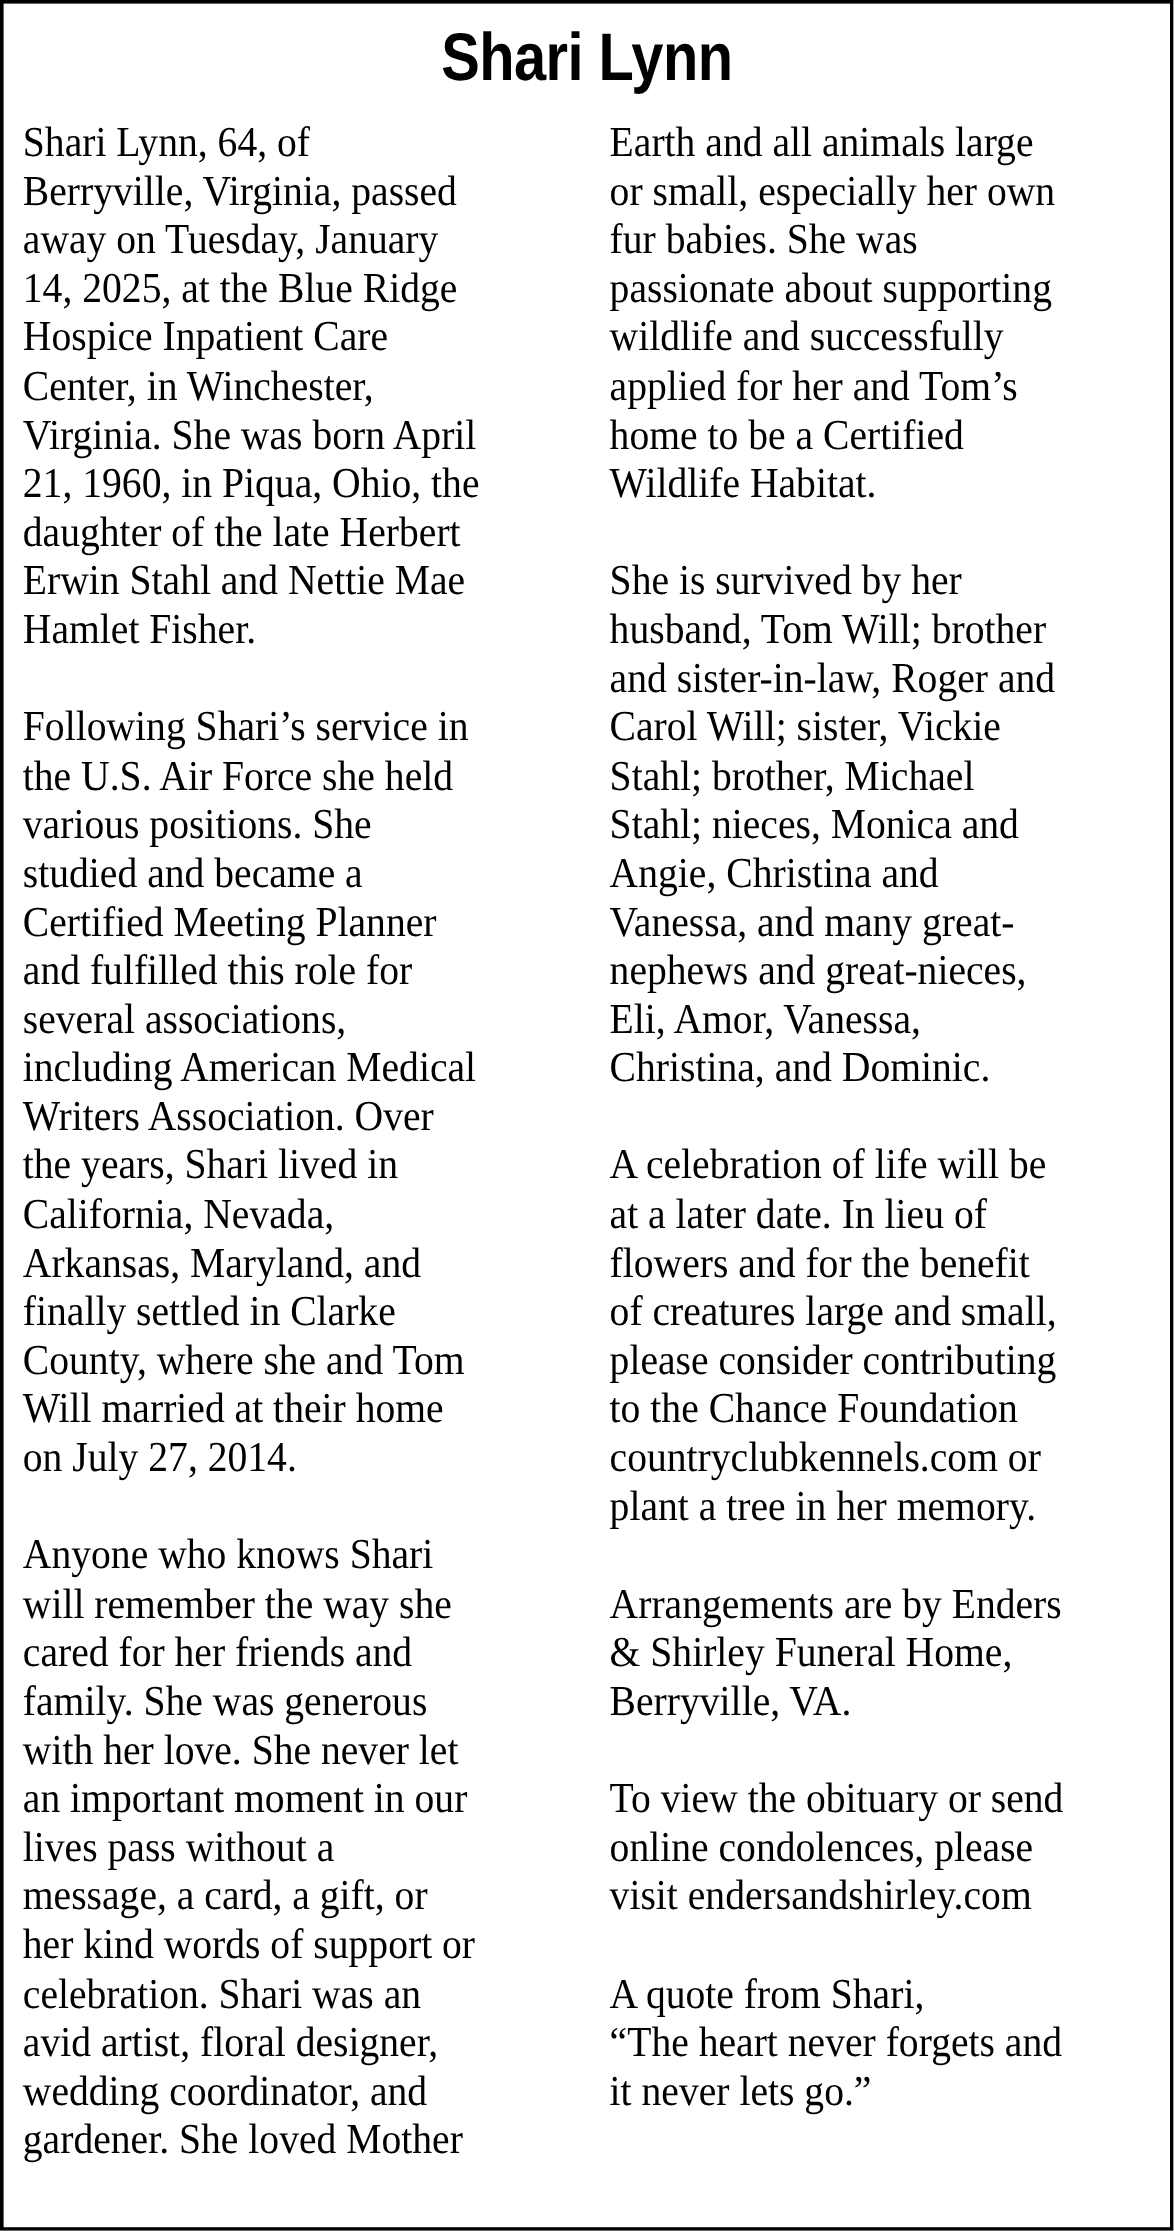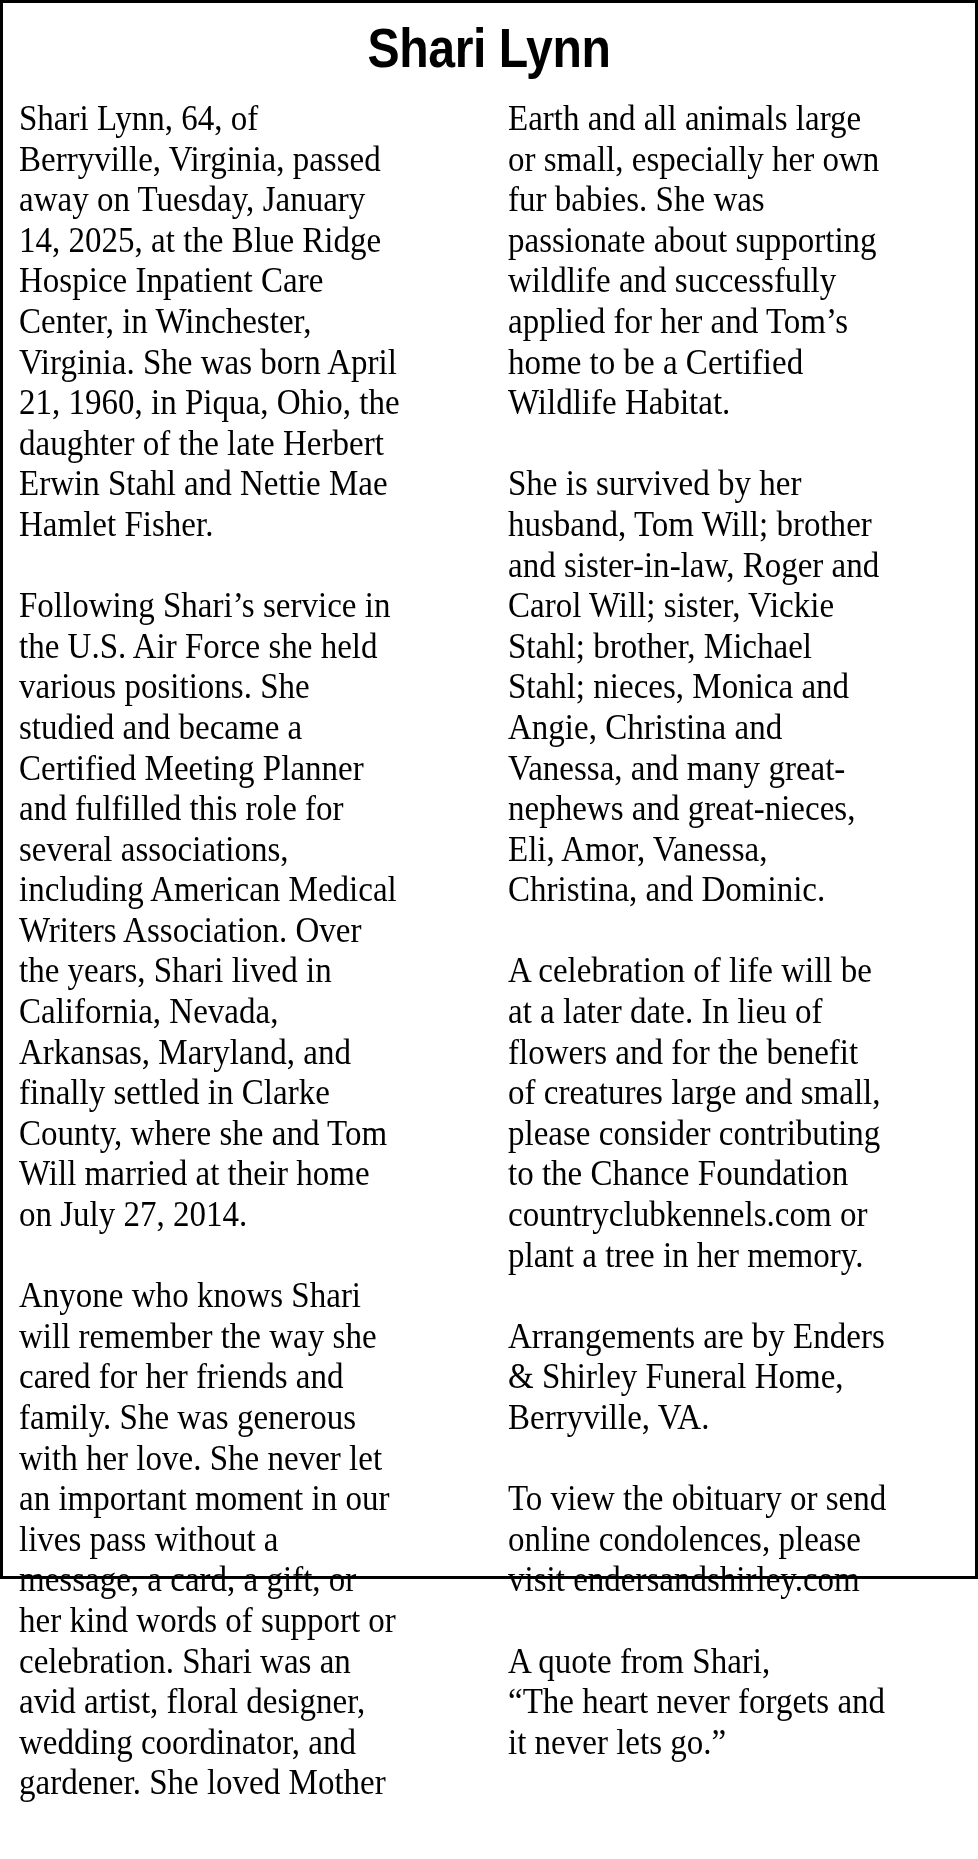--- a/index.html
+++ b/index.html
@@ -1,19 +1,19 @@
 <!DOCTYPE html>
 <html><head>
   <meta charset="utf-8">
   <style>
     html, body { margin: 0; padding: 0; background: #ffffff; }
     body { width: 978px; height: 1859px; position: relative; overflow: hidden; }
     .frame {
       position: absolute; left: 0; top: 0;
-      width: 978px; height: 1579px;
+      width: 978px; height: 1859px;
       box-sizing: border-box;
       border: 3px solid #000000;
       background: #ffffff;
     }
     .title {
       position: absolute; left: 0; right: 0; top: 10px;
       text-align: center;
       font-family: "Liberation Sans", sans-serif;
       font-weight: bold;
       font-size: 56px;

